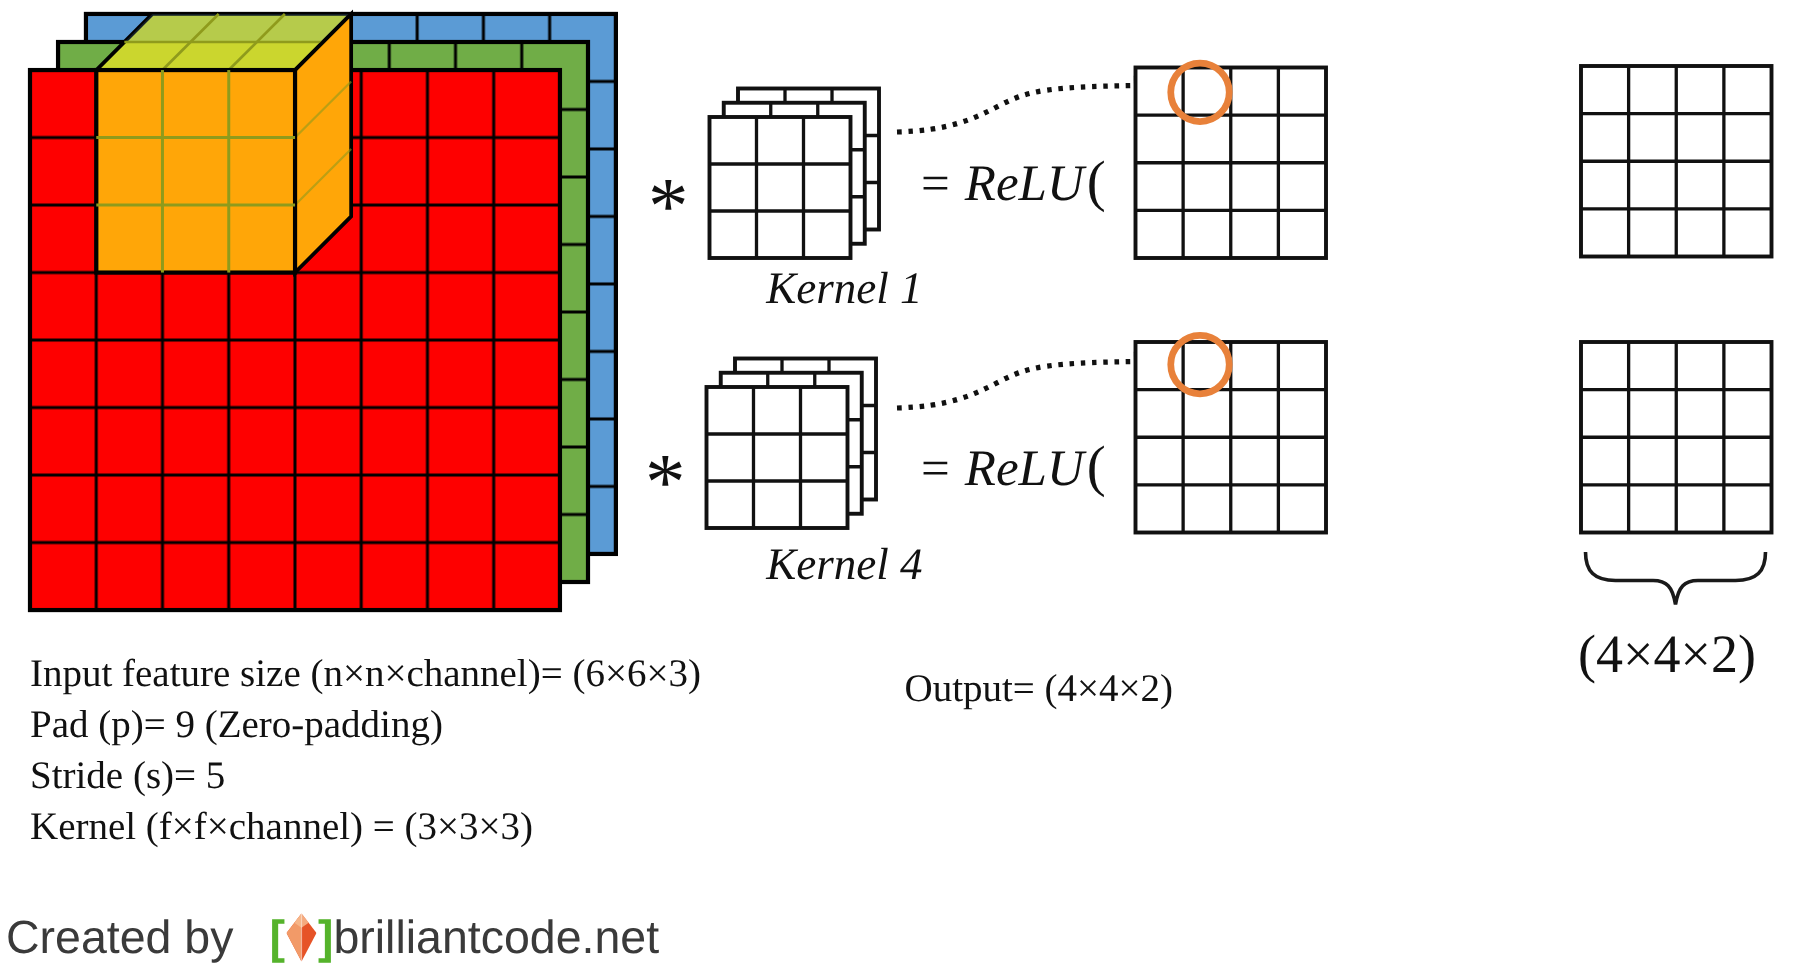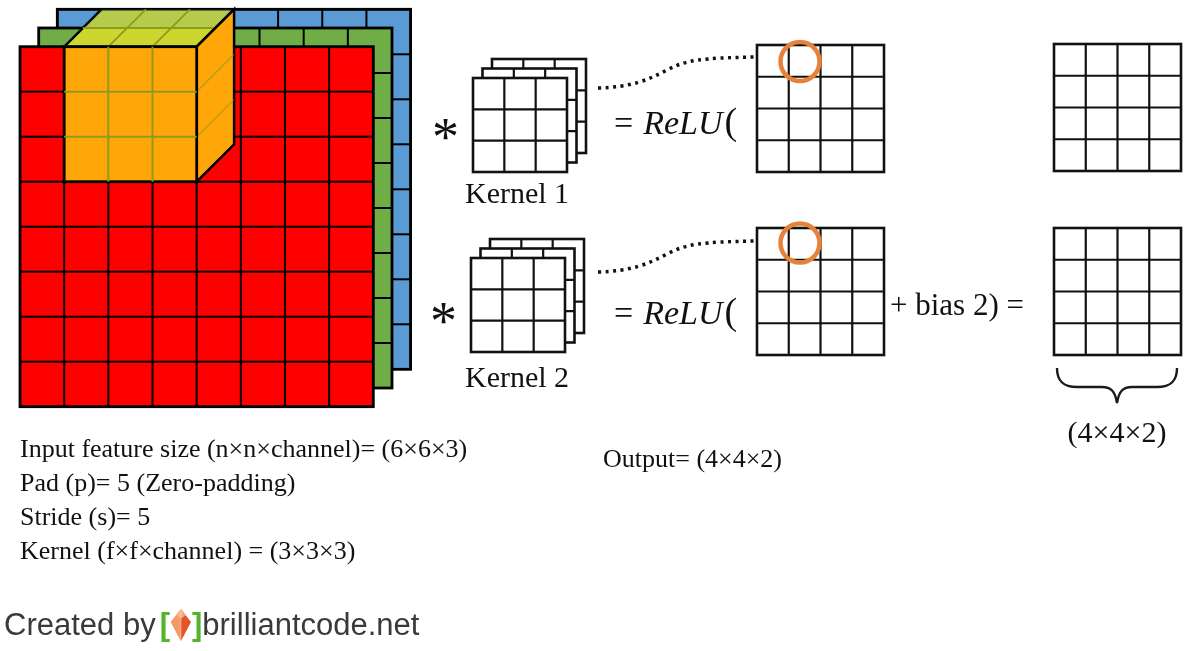--- a/index.html
+++ b/index.html
@@ -6,27 +6,27 @@
   .canvas{position:relative;width:1197px;height:651px;background:#fff;overflow:hidden;
           font-family:"Liberation Serif",serif;color:#111;}
   .canvas svg.layer{position:absolute;left:0;top:0;}
   .t{position:absolute;white-space:nowrap;line-height:1.15;}
   .star{font-size:54px;line-height:1;}
   .relu{font-size:34px;font-family:Liberation Serif, serif;}
   .relu .it{font-style:italic;}
   .relu .eq{margin-right:10px;}
   .relu .paren{font-size:38px;margin-left:2px;}
   .bias{font-size:31px;}
-  .klabel{font-size:30px;width:150px;text-align:left;}
+  .klabel{font-size:30px;width:150px;text-align:right;font-style:italic;}
   .params{position:absolute;left:20px;top:432px;font-size:26px;line-height:34px;}
   .outlabel{position:absolute;left:603px;top:444px;font-size:26px;}
-  .bracelabel{position:absolute;left:1052px;top:415px;width:130px;text-align:center;font-size:30px;}
+  .bracelabel{position:absolute;left:1052px;top:415px;width:130px;text-align:left;font-size:36px;}
   .footer{position:absolute;left:4px;top:607px;display:flex;align-items:center;
           font-family:"Liberation Sans",sans-serif;font-size:31px;color:var(--c-footer-text,#3A3A3A);}
-  .footer .prefix{margin-right:4px;text-align:right;}
+  .footer .prefix{margin-right:24px;text-align:right;}
   .footer .bracket{color:var(--c-footer-bracket-green,#55B32B);font-weight:700;}
   .footer .gem{margin:0 1px;display:block;}
 </style>
 </head>
 <body>
 
 <div class="canvas">
 
   <svg class="layer" width="1197" height="651" viewBox="0 0 1197 651">
     <defs>
@@ -121,36 +121,35 @@
     <use href="#grid4x4" x="1054" y="228"></use>
 
     <path d="M 1057 368 C 1057 381 1063 387 1077 387 L 1102 387 C 1111 387 1115 391 1117 403
              C 1119 391 1123 387 1132 387 L 1157 387 C 1171 387 1177 381 1177 368" fill="none" stroke="#1a1a1a" stroke-width="2.4"></path>
   </svg>
 
   <div class="t star" style="left:432px;top:110px">*</div>
   <div class="t star" style="left:430px;top:294px">*</div>
 
   <div class="t klabel" style="left:465px;top:176px">Kernel 1</div>
-  <div class="t klabel" style="left:465px;top:360px">Kernel 2</div>
+  <div class="t klabel" style="left:465px;top:360px">Kernel 4</div>
 
   <div class="t relu" style="left:614px;top:100px">
     <span class="eq">=</span><span class="it">ReLU</span><span class="paren">(</span>
   </div>
   <div class="t relu" style="left:614px;top:290px">
     <span class="eq">=</span><span class="it">ReLU</span><span class="paren">(</span>
   </div>
 
-  <div class="t bias" style="left:890px;top:287px">+ bias 2) =</div>
 
   <div class="bracelabel">(4×4×2)</div>
 
   <div class="params">
     <div>Input feature size (n×n×channel)= (6×6×3)</div>
-    <div>Pad (p)= 5 (Zero-padding)</div>
+    <div>Pad (p)= 9 (Zero-padding)</div>
     <div>Stride (s)= 5</div>
     <div>Kernel (f×f×channel) = (3×3×3)</div>
   </div>
 
   <div class="outlabel">Output= (4×4×2)</div>
 
   <div class="footer">
     <span class="prefix">Created by</span>
     <span class="bracket">[</span>
     <svg class="gem" width="20" height="32" viewBox="0 0 20 32">

